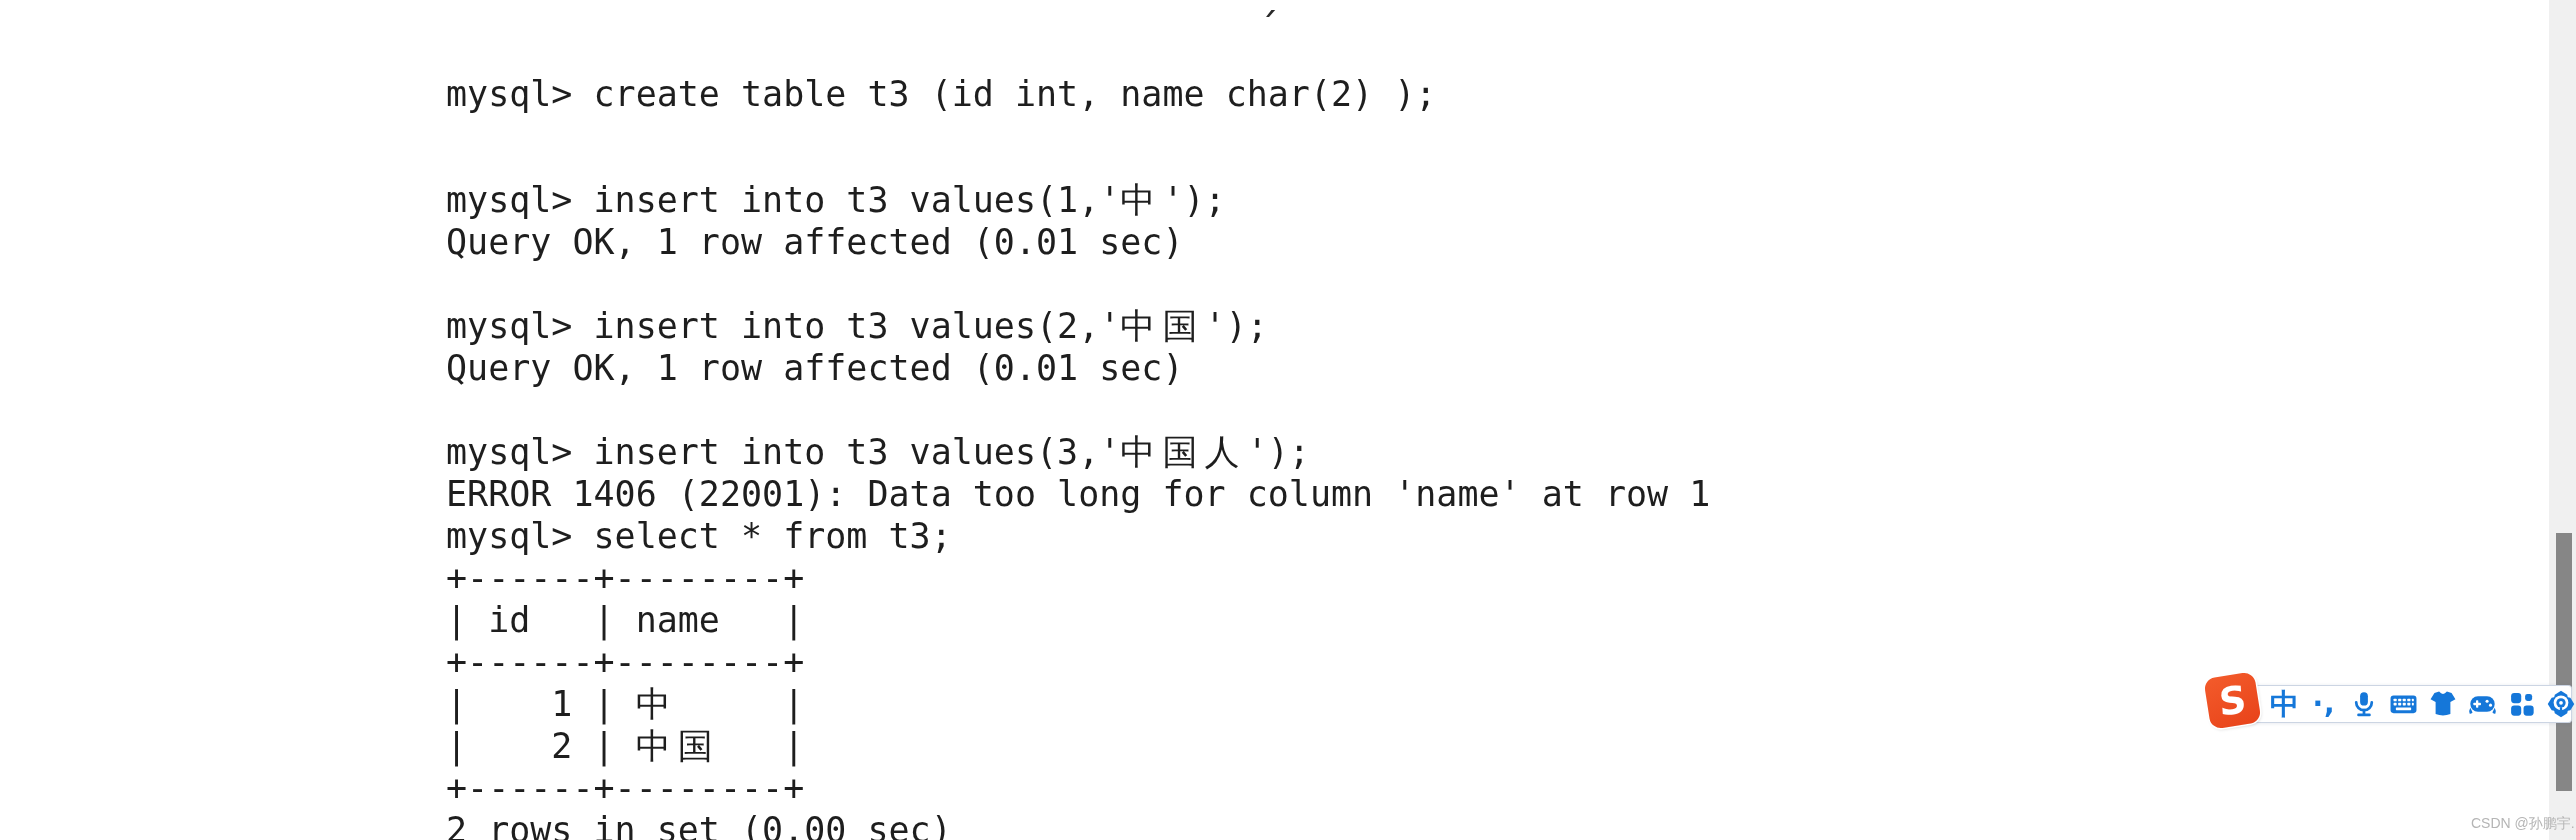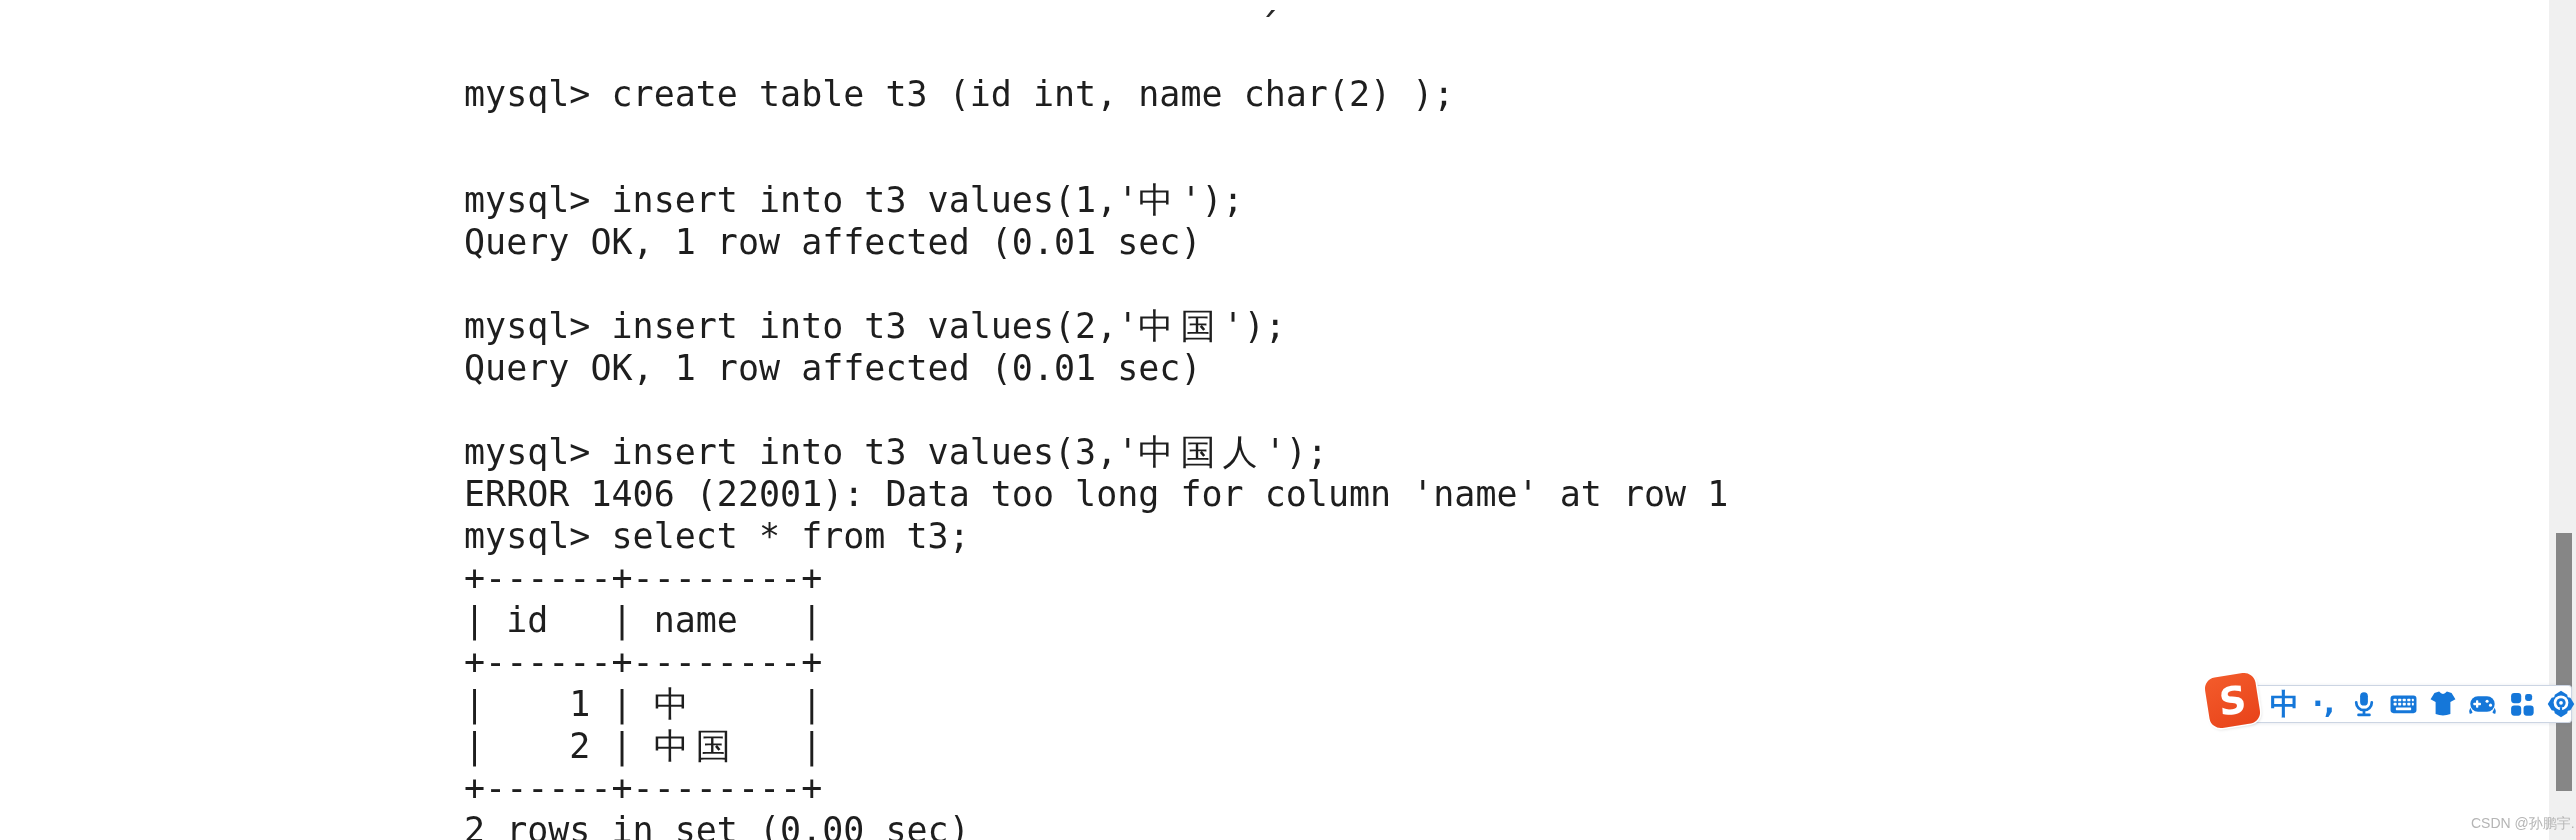--- a/index.html
+++ b/index.html
@@ -1,20 +1,20 @@
 <!DOCTYPE html>
 <html style="--text: #1e1e1e; --blue: #1577d9; --logo1: #f35b2b; --logo2: #e8431a; --track: #f0f0f0; --thumb: #868686; --panel-border: #ccd5e3; --watermark: #b5b5b5;font-size:13px"><head>
 <meta charset="utf-8">
 <style>
   html,body{margin:0;padding:0;background:#fff;}
   #canvas{position:relative;width:2576px;height:840px;background:#fff;overflow:hidden;
           font-family:"DejaVu Sans","Liberation Sans",sans-serif;}
 
   
-  .terminal{position:absolute;left:464px;font-family:"DejaVu Sans Mono","Liberation Mono",monospace;
+  .terminal{position:absolute;left:446px;font-family:"DejaVu Sans Mono","Liberation Mono",monospace;
             font-size:35px;color:var(--text,#1e1e1e);white-space:pre;}
   #term-block-1{top:38px;}
   #term-block-2{top:144px;}
   .t-line{height:42px;line-height:42px;white-space:pre;}
   .cjk{display:inline-block;width:2ch;}
 
   
   .stray{position:absolute;left:1257px;top:4.9px;font-size:39px;color:#2a2a2a;
          font-family:"DejaVu Sans Mono",monospace;}
 

